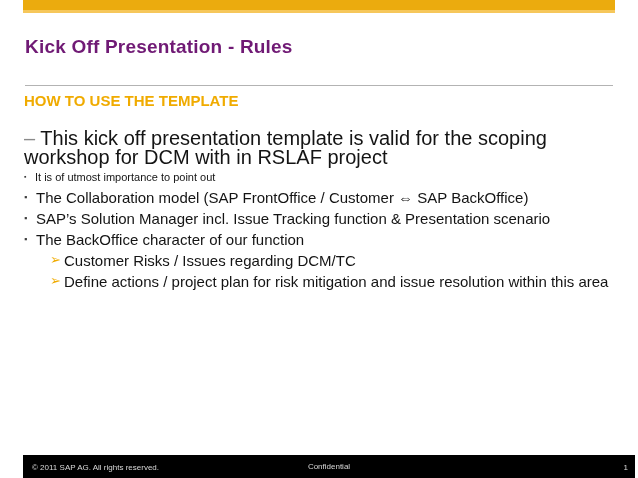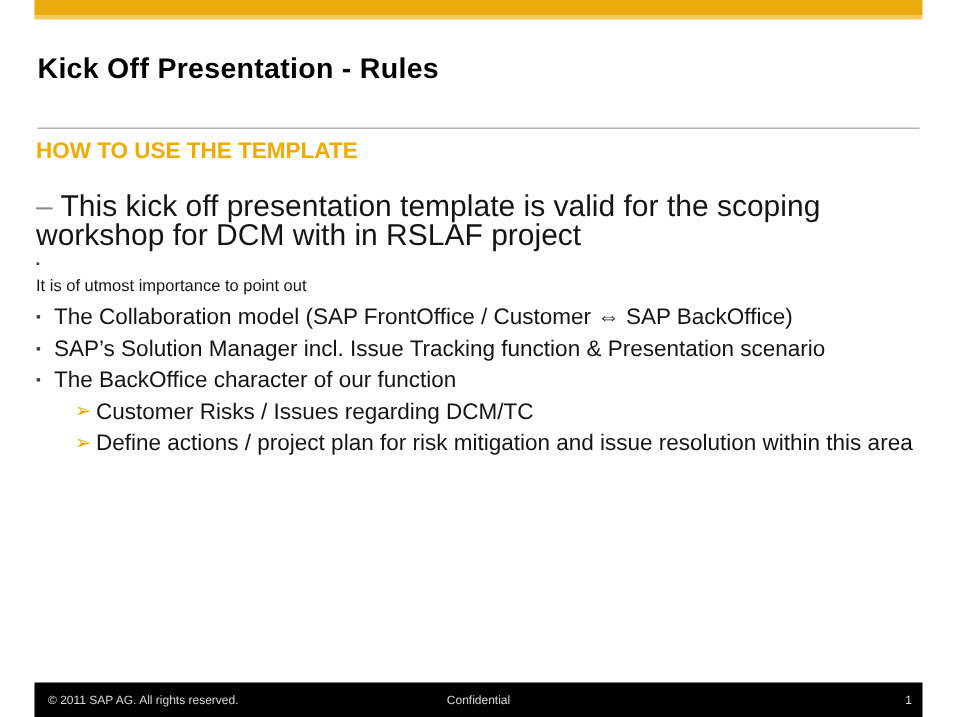--- a/index.html
+++ b/index.html
@@ -17,21 +17,21 @@
   }
   .top-bar-light {
     position:absolute; left:23px; top:10px;
     width:592px; height:3px;
     background:#F6C75B;
   }
   .slide-title {
     position:absolute; left:25px; top:36px;
     width:590px;
     font-size:19px; font-weight:bold;
-    color:#000000;
+    color:#701a75;
     letter-spacing:0.2px;
   }
   .divider {
     position:absolute; left:25px; top:85px;
     width:588px; height:0;
     border-top:1px solid #b3b3b3;
   }
   .content {
     position:absolute; left:24px; top:92px;
     width:592px;
@@ -49,21 +49,20 @@
   .intro .dash { color:#8a8a8a; }
   .bullet-row {
     display:flex;
     align-items:flex-start;
     font-size:15px; line-height:19px;
     margin:2px 0;
   }
   .bullet-row.small {
     font-size:11px; line-height:14px;
     margin:2px 0 4px 0;
-    flex-direction:column;
   }
   .bullet-row .glyph {
     flex:0 0 auto;
     text-align:left;
   }
   .bullet-row.level1 .glyph {
     width:12px;
     font-size:9px;
     line-height:19px;
     color:#3d3d3d;
@@ -86,20 +85,21 @@
   .runs { flex:1 1 auto; }
   .runs .bold { font-weight:normal; }
   .footer-bar {
     position:absolute; left:23px; top:455px;
     width:592px; height:23px;
     background:#000000;
     color:#d8d8d8;
     font-size:8px;
     display:flex;
     align-items:center;
+    padding-left:20px;
   }
   .footer-left {
     position:absolute; left:9px; top:50%;
     transform:translateY(-50%);
   }
   .footer-center {
     position:absolute; left:0; right:0;
     text-align:center;
   }
   .footer-right {

